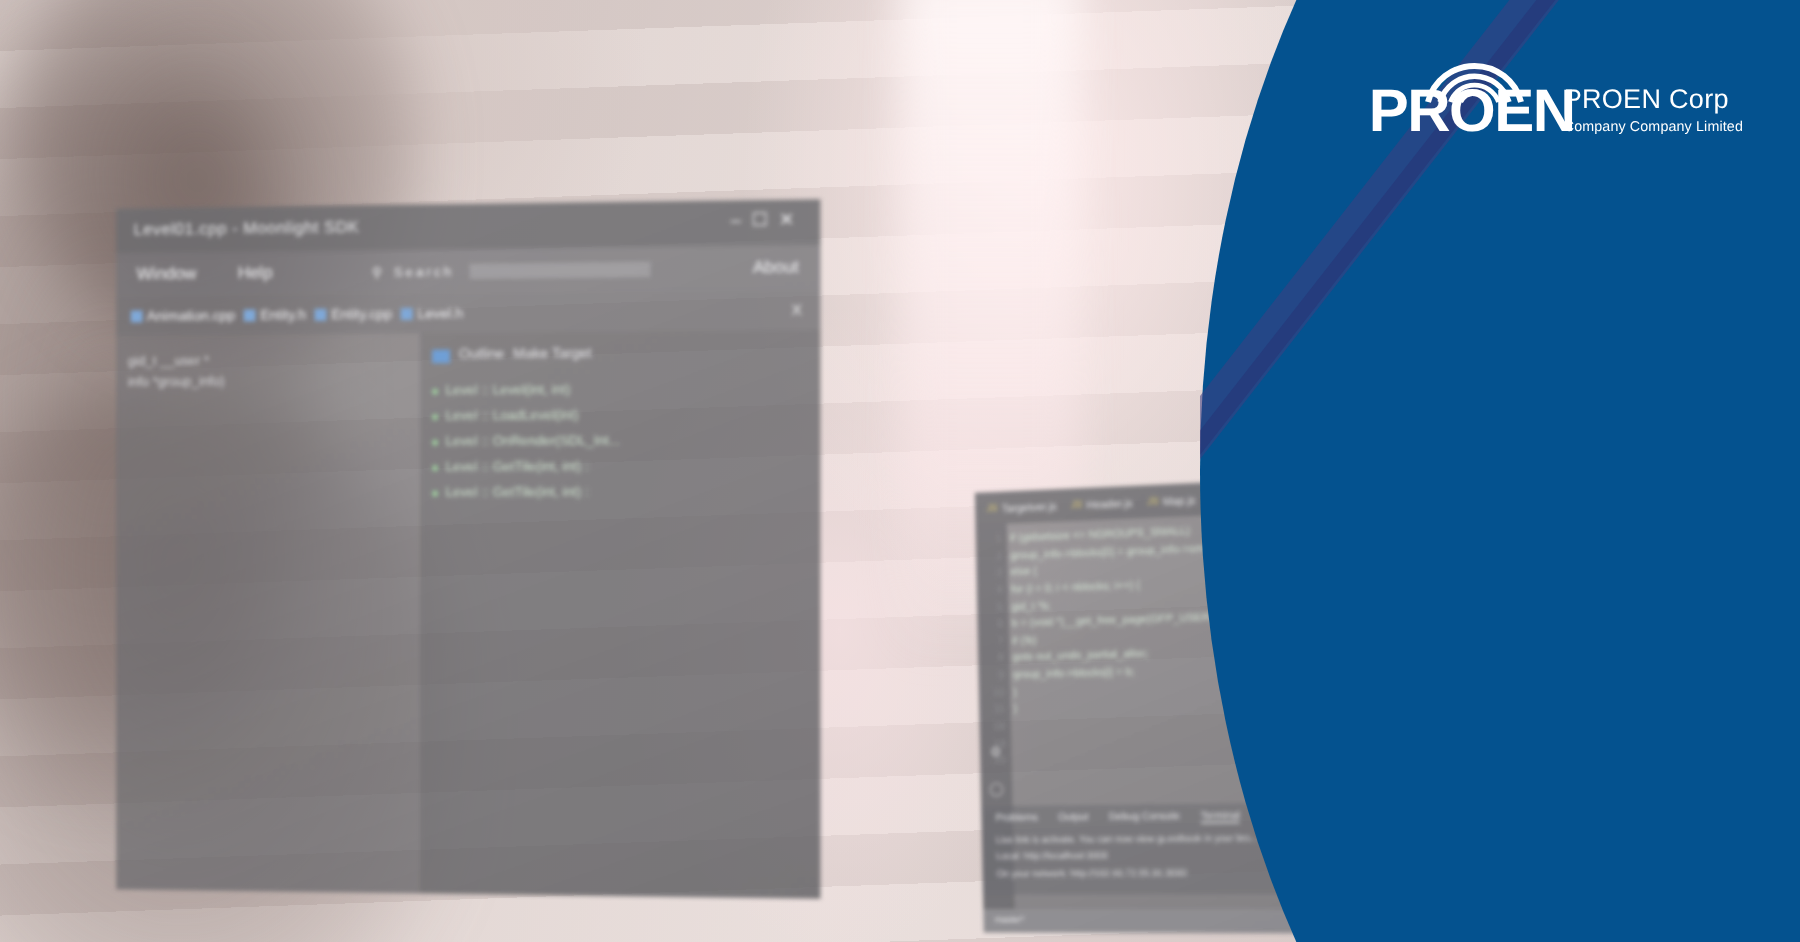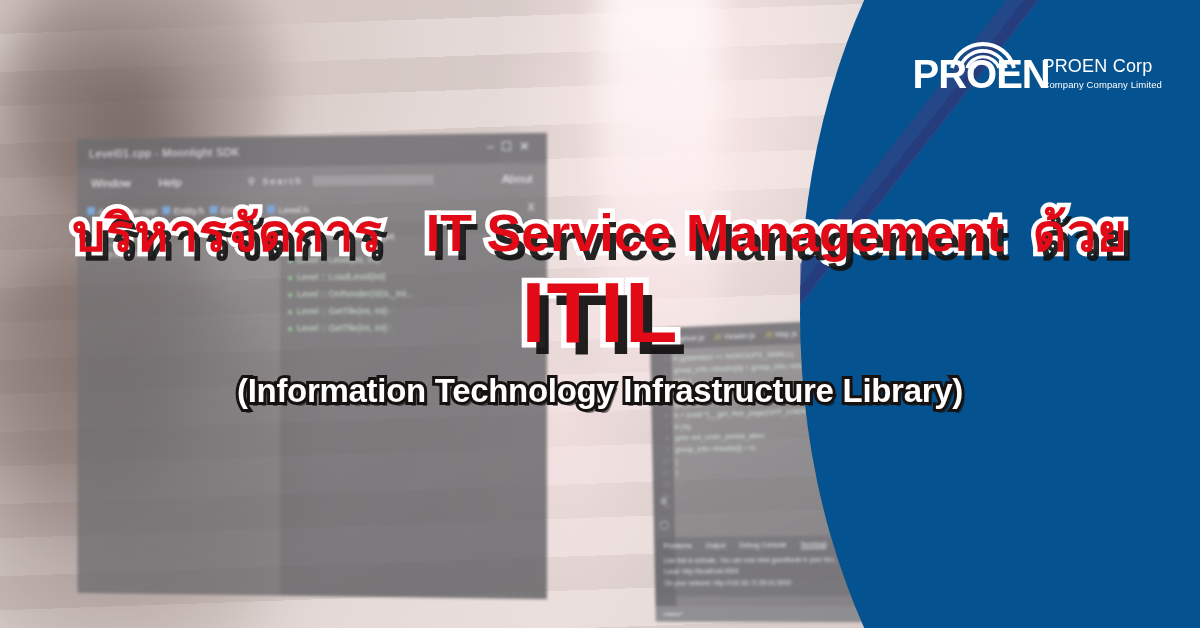--- a/index.html
+++ b/index.html
@@ -429,23 +429,14 @@
         <path d="M21 40 A17 17 0 0 1 53 40" fill="none" stroke="#ffffff" stroke-width="3.2"></path>
         <path d="M28 40 A10 10 0 0 1 46 40" fill="none" stroke="#ffffff" stroke-width="2.8"></path>
       </svg>
     </div>
     <div class="logo-text">
       <div class="logo-name">PROEN Corp</div>
       <div class="logo-sub">Company Company Limited</div>
     </div>
   </div>
 
-  <div class="headline-wrap">
-    <div class="line1">
-      <span class="thai">บริหารจัดการ</span>
-      &nbsp;&nbsp;<span>IT Service Management</span>
-      &nbsp;<span class="thai">ด้วย</span>
-    </div>
-    <div class="line2">ITIL</div>
-    <div class="line3">(Information Technology Infrastructure Library)</div>
-  </div>
 
 </div>
 
 </body></html>

